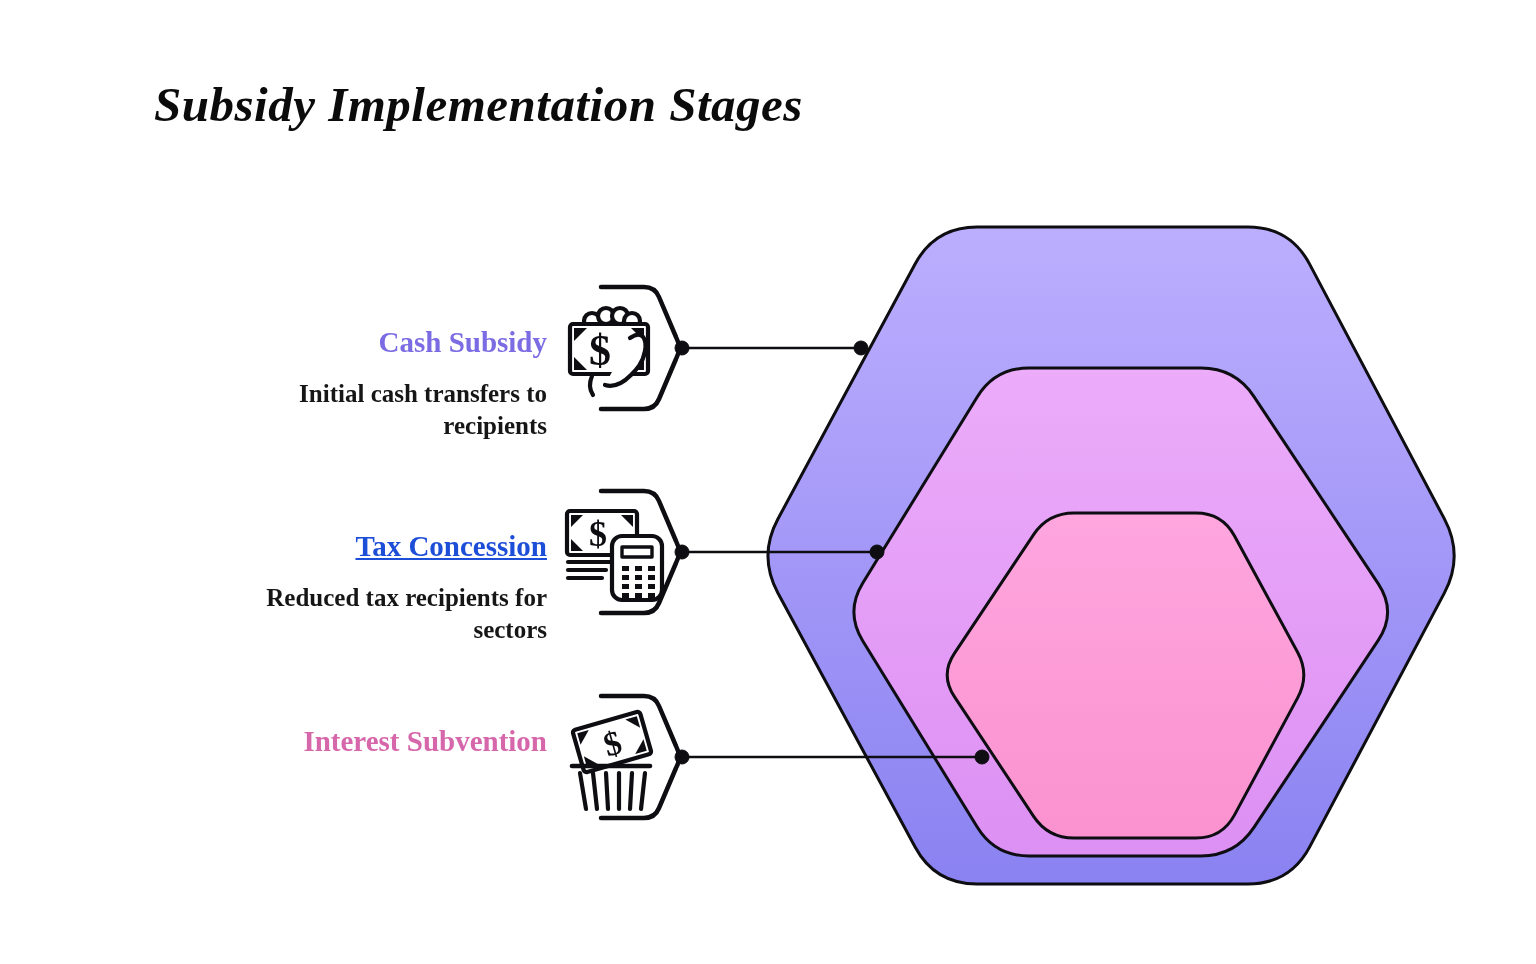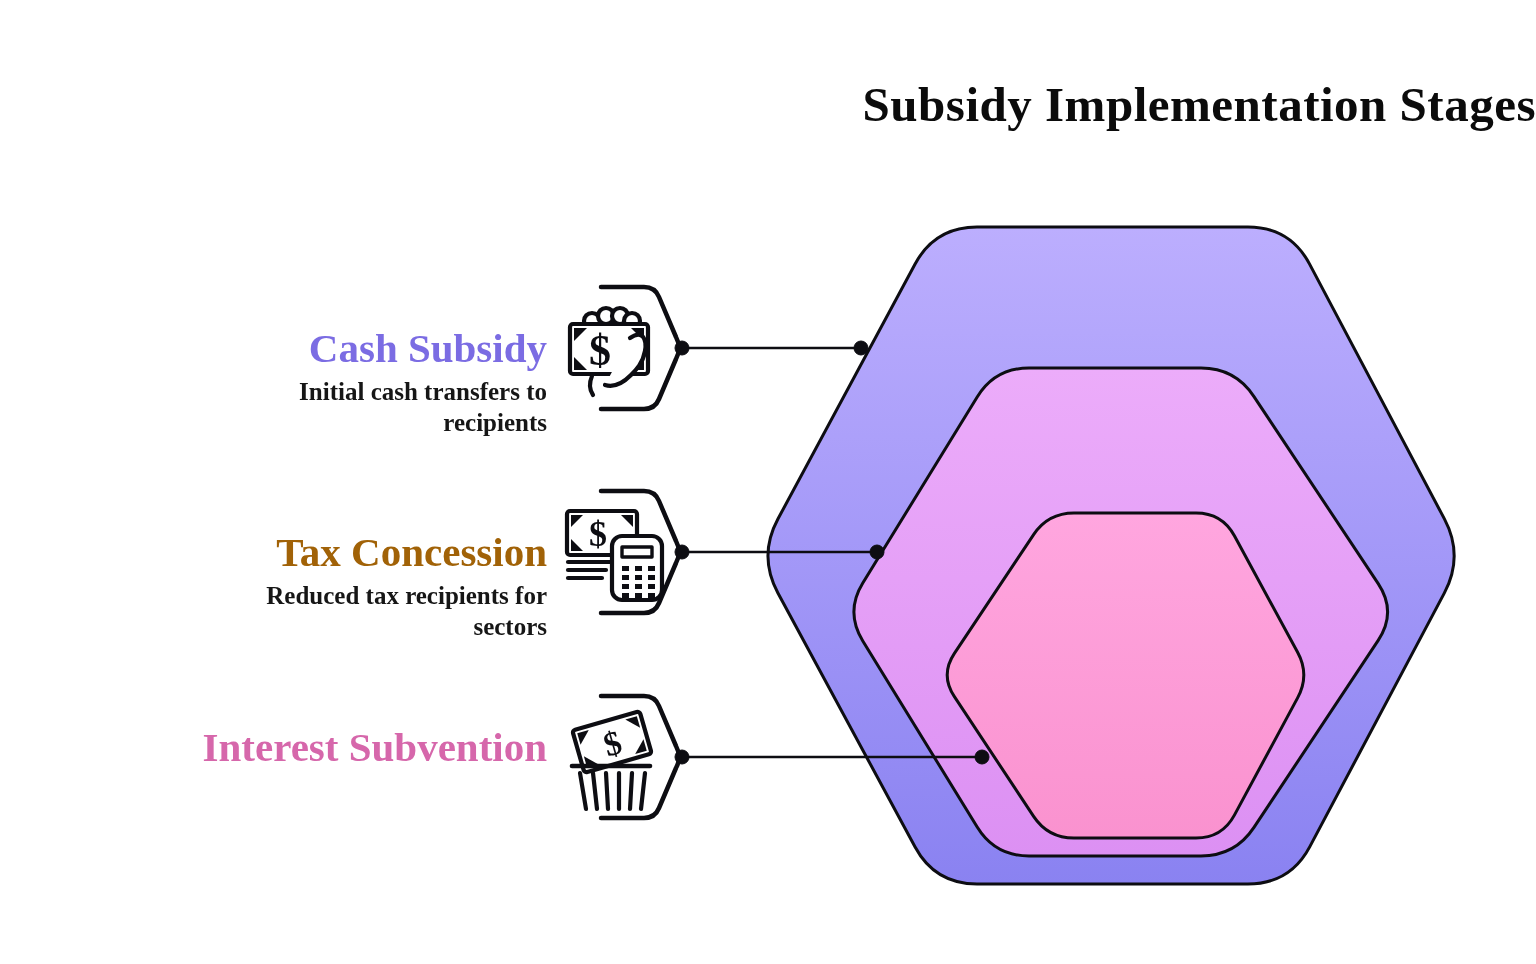--- a/index.html
+++ b/index.html
@@ -1,28 +1,28 @@
 <!DOCTYPE html>
 <html><head>
 <meta charset="utf-8">
 <style>
   html,body{margin:0;padding:0;background:#ffffff;}
   .canvas{
     position:relative;width:1536px;height:964px;background:#ffffff;
     font-family:"Liberation Serif","DejaVu Serif",serif;overflow:hidden;
   }
   .title{
-    position:absolute;left:154px;right:0;top:76px;text-align:right;
-    font-size:49px;font-weight:bold;color:#0b0b0b;letter-spacing:0.5px;
+    position:absolute;left:154px;right:0;top:76px;text-align:left;
+    font-size:49px;font-weight:bold;color:#0b0b0b;letter-spacing:0.5px;font-style:italic;
   }
   .diagram-svg{position:absolute;left:0;top:0;}
   .item{position:absolute;right:989px;text-align:right;}
-  .item-heading{font-size:41px;font-weight:bold;line-height:1.12;white-space:nowrap;}
+  .item-heading{font-size:29px;font-weight:bold;line-height:1.12;white-space:nowrap;}
   .item-desc{
-    margin-top:4px;font-size:25px;font-weight:bold;color:#161616;
+    margin-top:20px;font-size:25px;font-weight:bold;color:#161616;
     line-height:1.26;white-space:pre-line;
   }
   .item-1{top:326px;}
   .item-2{top:530px;}
   .item-3{top:725px;}
   .icon-dollar{font-family:"Liberation Serif","DejaVu Serif",serif;font-weight:bold;}
 </style>
 </head>
 <body>
 
@@ -30,21 +30,21 @@
 
   <div class="title">Subsidy Implementation Stages</div>
 
   <div class="item item-1">
     <div class="item-heading" style="color: rgb(123, 108, 227);">Cash Subsidy</div>
     <div class="item-desc">Initial cash transfers to
 recipients</div>
   </div>
 
   <div class="item item-2">
-    <div class="item-heading" style="color: #a16207;">Tax Concession</div>
+    <div class="item-heading" style="color: #1d4ed8; text-decoration: underline;">Tax Concession</div>
     <div class="item-desc">Reduced tax recipients for
 sectors</div>
   </div>
 
   <div class="item item-3">
     <div class="item-heading" style="color: rgb(214, 103, 171); text-align: right;">Interest Subvention</div>
   </div>
 
   <svg class="diagram-svg" width="1536" height="964" viewBox="0 0 1536 964">
     <defs>

